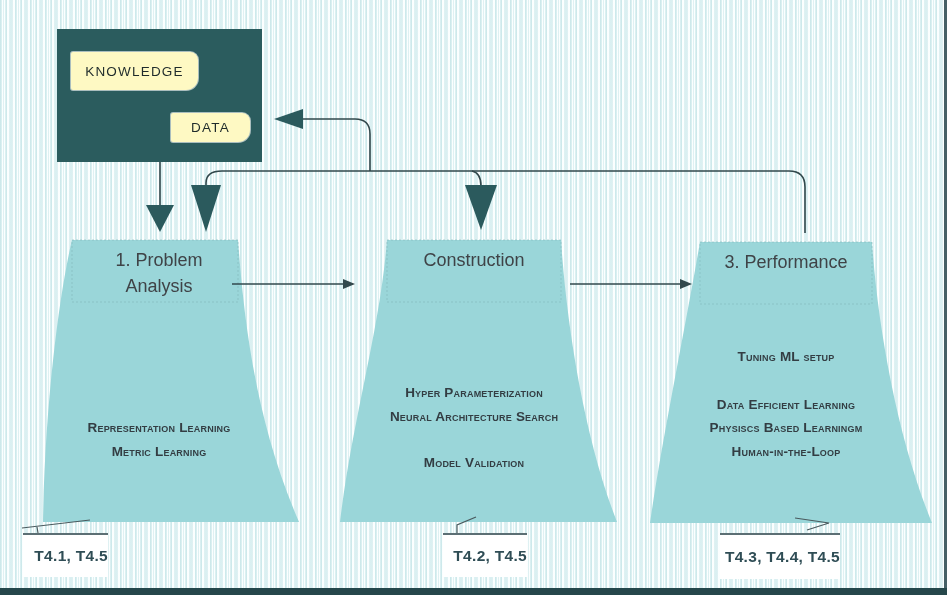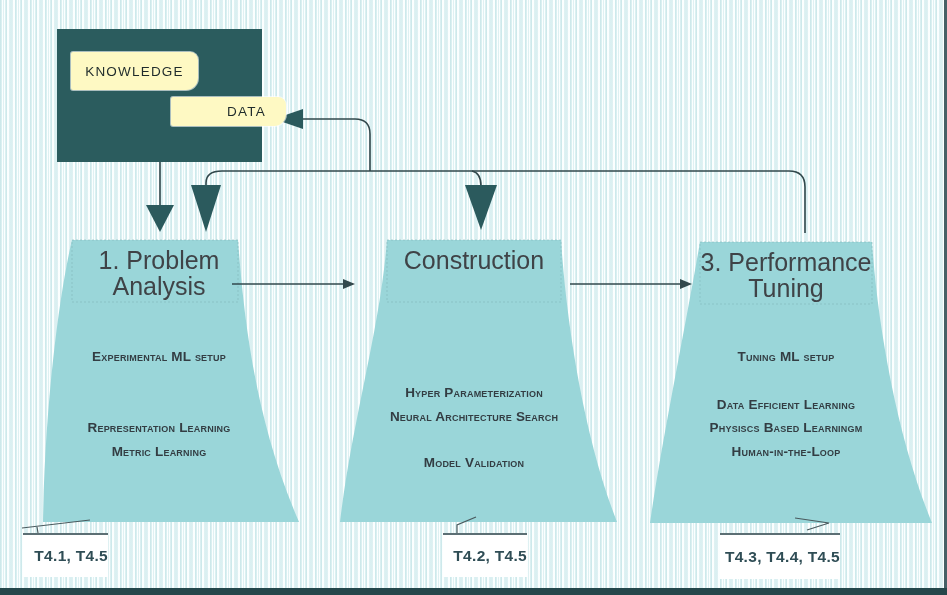--- a/index.html
+++ b/index.html
@@ -20,25 +20,25 @@
     background:#2b5c5e;
   }
   .chip{
     position:absolute;background:#fef9c3;
     display:flex;align-items:center;justify-content:center;
     color:#1f2b2b;font-size:13.5px;letter-spacing:1.2px;
     border-radius:2px 8px 12px 2px;
     box-shadow:0 0 0 1px rgba(255,255,255,0.6);
   }
   .chip.knowledge{left:14px;top:23px;width:127px;height:38px;}
-  .chip.data{left:114px;top:68px;width:79px;height:29px;padding-left:36px;}
+  .chip.data{left:114px;top:84px;width:79px;height:29px;}
   
   .f-title{
     position:absolute;width:200px;text-align:center;
-    color:#3f4347;font-size:25px;line-height:26px;
+    color:#3f4347;font-size:18px;line-height:26px;
   }
   
   .item{
     position:absolute;width:230px;text-align:center;
     font-variant:small-caps;font-weight:600;font-size:13.5px;line-height:16px;
     color:#333d43;letter-spacing:0.2px;white-space:nowrap;
   }
   .col1{left:44px;} .col2{left:359px;} .col3{left:671px;}
   
   .tag-box{
@@ -108,34 +108,32 @@
     </div>
     <div class="chip data">
       <span>DATA</span>
     </div>
   </div>
 
   <div class="f-title" style="left:59px;top:247px">
     <div>1. Problem</div>
     <div>Analysis</div>
   </div>
-  <div class="item col1" style="top:349px">Experimental ML setup</div>
   <div class="item col1" style="top:420px">Representation Learning</div>
   <div class="item col1" style="top:444px">Metric Learning</div>
 
   <div class="f-title" style="left:374px;top:247px">
     <div>Construction</div>
   </div>
   <div class="item col2" style="top:385px">Hyper Parameterization</div>
   <div class="item col2" style="top:409px">Neural Architecture Search</div>
   <div class="item col2" style="top:455px">Model Validation</div>
 
   <div class="f-title" style="left:686px;top:249px">
     <div>3. Performance</div>
-    <div>Tuning</div>
   </div>
   <div class="item col3" style="top:349px">Tuning ML setup</div>
   <div class="item col3" style="top:397px">Data Efficient Learning</div>
   <div class="item col3" style="top:420px">Physiscs Based Learningm</div>
   <div class="item col3" style="top:444px">Human-in-the-Loop</div>
 
   <div class="tag-box tag1">
     <span>T4.1, T4.5</span>
   </div>
   <div class="tag-box tag2">

